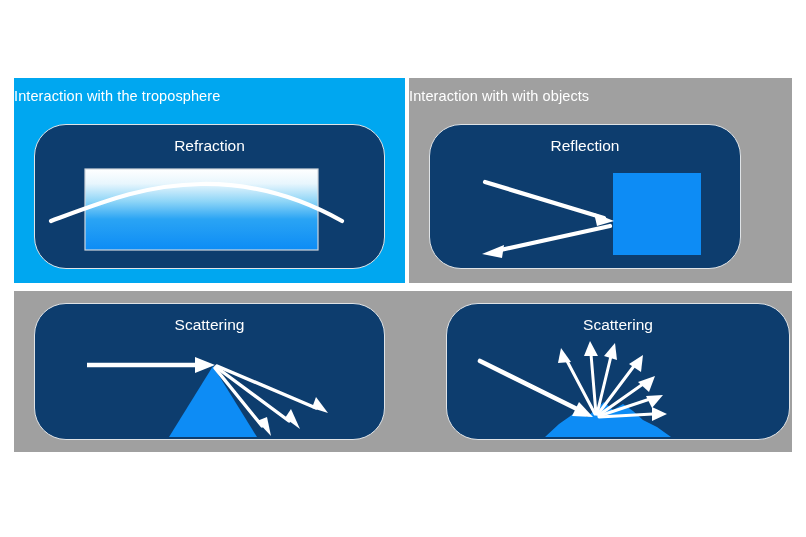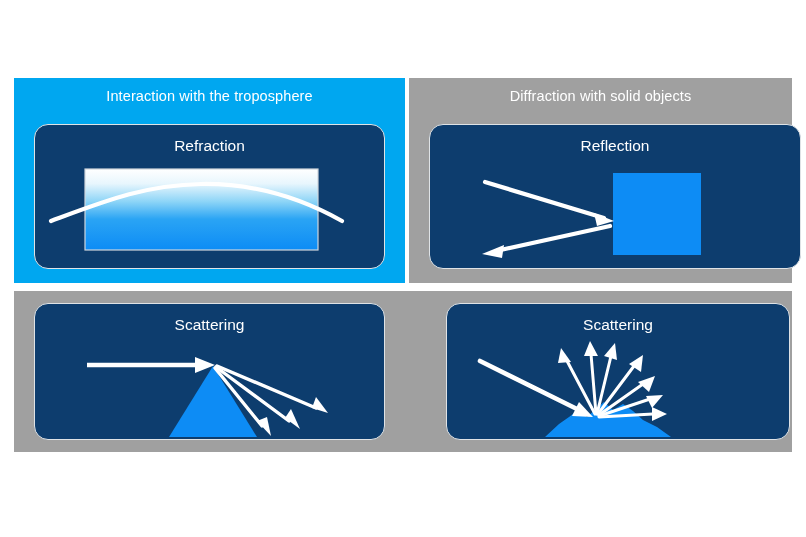--- a/index.html
+++ b/index.html
@@ -13,38 +13,38 @@
   #stage{position:absolute;left:0;top:0;width:806px;height:537px;background:#ffffff;}
 
   
   .region{position:absolute;}
   #region-tropo{left:14px;top:78px;width:391px;height:205px;background:#00a7f0;}
   #region-solid{left:409px;top:78px;width:383px;height:205px;background:#a0a0a0;}
   #region-bottom{left:14px;top:291px;width:778px;height:161px;background:#a0a0a0;}
 
   .region-title{
     position:absolute;left:0;right:0;top:10px;
-    text-align:center;
+    text-align:left;
     color:#ffffff;
     font-size:14.5px;
     letter-spacing:.1px;
     white-space:nowrap;
   }
 
   
   .card{
     position:absolute;
     background:#0d3d6e;
     border:1.5px solid #dfe3e6;
-    border-radius:14px;
+    border-radius:32px;
     box-sizing:border-box;
     overflow:hidden;
   }
   #card-refraction{left:34px;top:124px;width:351px;height:145px;}
-  #card-reflection{left:429px;top:124px;width:372px;height:145px;}
+  #card-reflection{left:429px;top:124px;width:312px;height:145px;}
   #card-diffraction{left:34px;top:303px;width:351px;height:137px;}
   #card-scattering{left:446px;top:303px;width:344px;height:137px;}
 
   .card-title{
     position:absolute;left:0;right:0;top:12px;
     text-align:center;color:#ffffff;
     font-size:15.5px;white-space:nowrap;
   }
 
   .art{position:absolute;left:0;top:0;width:100%;height:100%;}
@@ -53,21 +53,21 @@
 </head>
 <body>
 
 <div id="stage">
 
   <div class="region" id="region-tropo">
     <div class="region-title">Interaction with the troposphere</div>
   </div>
 
   <div class="region" id="region-solid">
-    <div class="region-title">Diffraction with solid objects</div>
+    <div class="region-title">Interaction with with objects</div>
   </div>
 
   <div class="region" id="region-bottom"></div>
 
   <div class="card" id="card-refraction">
     <div class="card-title">Refraction</div>
     <div class="art">
       <svg width="351" height="145" viewBox="0 0 351 145" xmlns="http://www.w3.org/2000/svg">
         <defs>
           <linearGradient id="tropoGrad" x1="0" y1="0" x2="0" y2="1">

